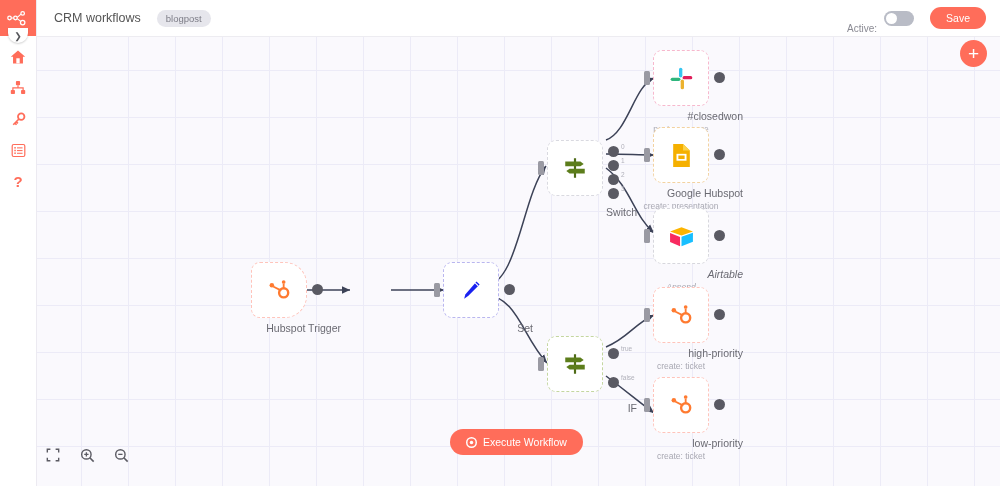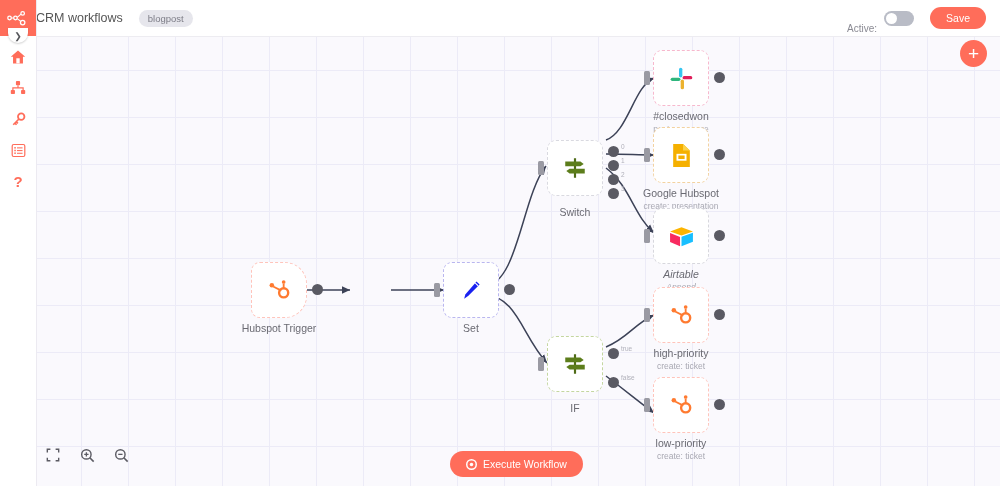--- a/index.html
+++ b/index.html
@@ -43,21 +43,21 @@
       linear-gradient(to bottom, #ecebf7 1px, transparent 1px);
     background-size:47px 47px;
     background-position:-2px -13px;
     overflow:hidden;
   }
   #topbar{
     position:absolute;left:36px;top:0;width:964px;height:36px;
     background:#fff;border-bottom:1px solid #edecf1;z-index:30;
     display:flex;align-items:center;
   }
-  .wf-title{font-size:12.5px;color:#555;}
+  .wf-title{font-size:12.5px;color:#555;margin-left:18px;}
   .wf-tag{
     margin-left:16px;background:#e6e6ec;color:#7d7d87;
     font-size:9.5px;padding:3px 9px;border-radius:9px;
   }
   .topbar-right{margin-left:auto;display:flex;align-items:center;margin-right:14px;}
   .active-label{font-size:10px;color:#8a8a93;margin-right:7px;margin-top:20px;}
   .toggle{
     width:30px;height:15px;border-radius:8px;background:#b9bcc6;
     position:relative;cursor:pointer;
   }
@@ -72,21 +72,21 @@
   }
 
   
   .node{position:absolute;width:56px;height:56px;cursor:pointer;}
   .node .box{
     width:56px;height:56px;box-sizing:border-box;
     background:#fff;border-radius:9px;border:1.6px dashed #d9d9e0;
     display:flex;align-items:center;justify-content:center;
   }
   .node-label{
-    position:absolute;left:-34px;top:60px;width:124px;text-align:center;
+    position:absolute;left:-34px;top:60px;width:124px;text-align:right;
     font-size:10.5px;color:#6a6a72;white-space:nowrap;
   }
   .node-sub{
     position:absolute;left:-34px;top:74px;width:124px;text-align:center;
     font-size:8.5px;color:#a8a8b2;white-space:nowrap;
   }
   
   .dot-out{
     position:absolute;width:11px;height:11px;border-radius:50%;
     background:#5a5a63;right:-16px;top:22px;
@@ -99,21 +99,21 @@
     position:absolute;font-size:6.5px;color:#b0b0ba;
   }
 
   
   .zoom-bar{position:absolute;left:44px;top:446px;display:flex;gap:16px;z-index:25;}
   .zoom-btn{
     width:18px;height:18px;display:flex;align-items:center;justify-content:center;
     color:#5b5b63;cursor:pointer;
   }
   .exec-btn{
-    position:absolute;left:450px;top:451px;z-index:25;
+    position:absolute;left:450px;top:429px;z-index:25;
     background:#ff6d5a;color:#fff;border:none;font-family:inherit;
     font-size:10.5px;padding:7px 16px;border-radius:16px;cursor:pointer;
     display:flex;align-items:center;gap:6px;
   }
   .plus-btn{
     position:absolute;left:960px;top:40px;width:27px;height:27px;border-radius:50%;
     background:#ff6d5a;color:#fff;display:flex;align-items:center;justify-content:center;
     font-size:19px;line-height:1;cursor:pointer;z-index:25;
   }
   svg.wires{position:absolute;left:0;top:0;width:964px;height:450px;pointer-events:none;}

